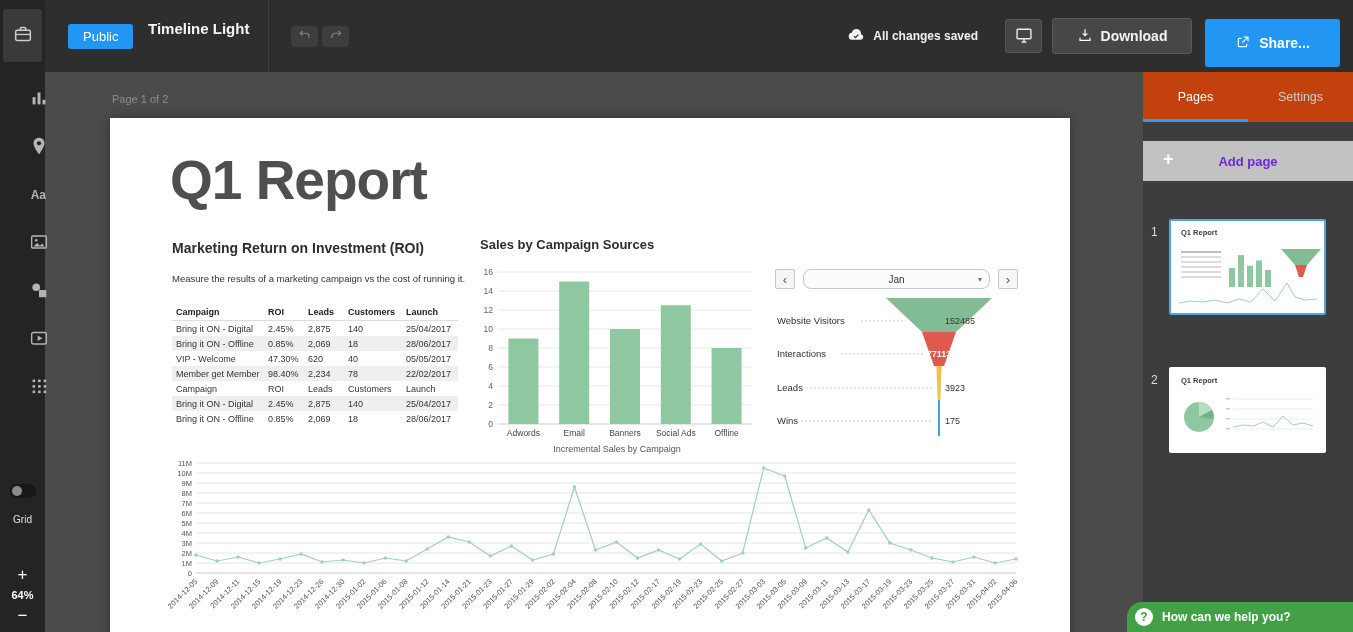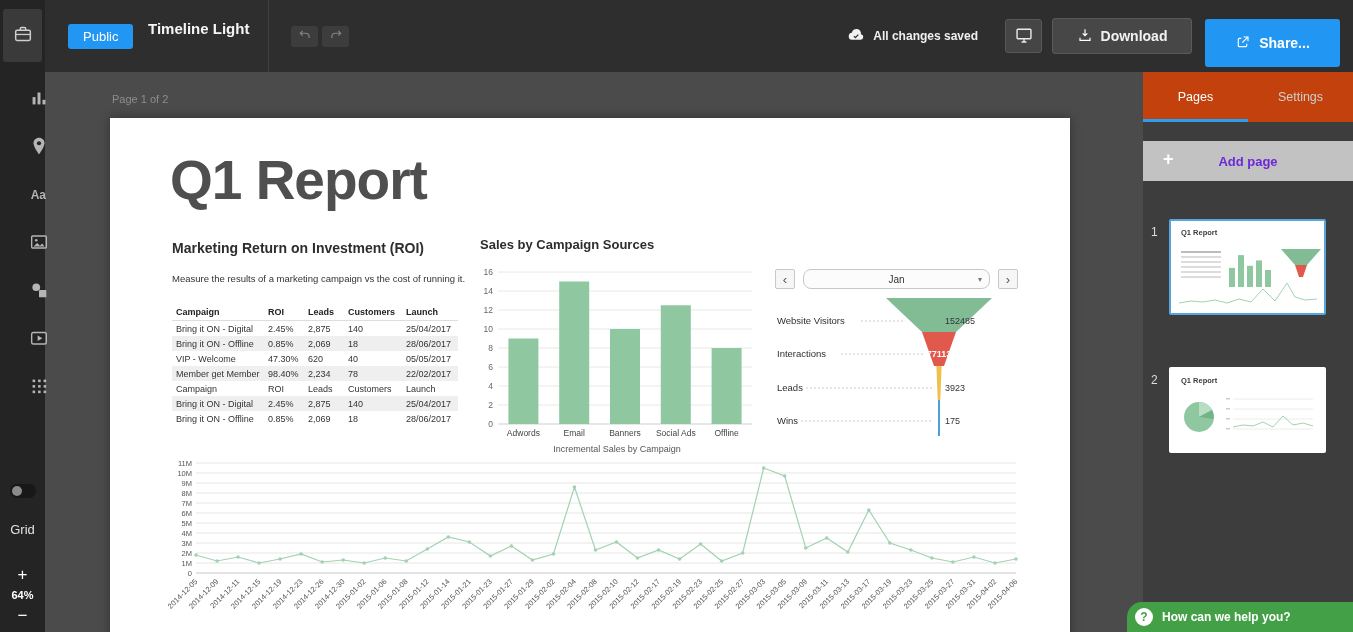--- a/index.html
+++ b/index.html
@@ -8,21 +8,21 @@
   svg text { font-family:"Liberation Sans", sans-serif; }
 
   
   .side-toolbar { position:absolute; left:0; top:0; width:45px; height:632px; background:#242424; z-index:6; }
   .logo-cell { position:absolute; left:3px; top:9px; width:39px; height:53px; background:#3a3a3a; border-radius:3px; display:flex; align-items:center; justify-content:center; }
   #tool-list { position:absolute; top:88px; left:0; right:0; display:flex; flex-direction:column; align-items:center; gap:24px;margin-left:32px; }
   .tool-btn { width:24px; height:24px; display:flex; align-items:center; justify-content:center; cursor:pointer; }
   .grid-toggle-wrap { position:absolute; top:484px; left:0; right:0; text-align:center; }
   .toggle { width:26px; height:14px; border-radius:7px; background:#181818; margin:0 auto; position:relative; }
   .toggle .knob { position:absolute; left:2px; top:2px; width:10px; height:10px; border-radius:50%; background:#8b8b8b; }
-  .toggle-label { margin-top:24px; font-size:13px; color:#e3e3e3; }
+  .toggle-label { margin-top:16px; font-size:10px; color:#e3e3e3; }
   .zoom-wrap { position:absolute; bottom:8px; left:0; right:0; display:flex; flex-direction:column; align-items:center; gap:6px; }
   .zoom-btn { background:none; border:none; color:#fff; font-size:17px; line-height:1; cursor:pointer; }
   .zoom-level { color:#fff; font-size:11px; font-weight:bold; }
 
   
   .topbar { position:absolute; left:45px; top:0; right:0; height:72px; background:#2e2e2e; z-index:5; }
   .btn { display:inline-flex; align-items:center; justify-content:center; gap:8px; border:none; border-radius:3px; cursor:pointer; font-family:"Liberation Sans",sans-serif; }
   .public-btn { position:absolute; left:23px; top:24px; height:25px; padding:0 15px; background:#2196f3; color:#fff; font-size:13px; }
   .doc-title { position:absolute; left:103px; top:0; height:56px; display:flex; align-items:center; color:#f5f5f5; font-size:15px; font-weight:600; }
   .tb-divider { position:absolute; left:223px; top:0; width:1px; height:72px; background:#3f3f3f; }

